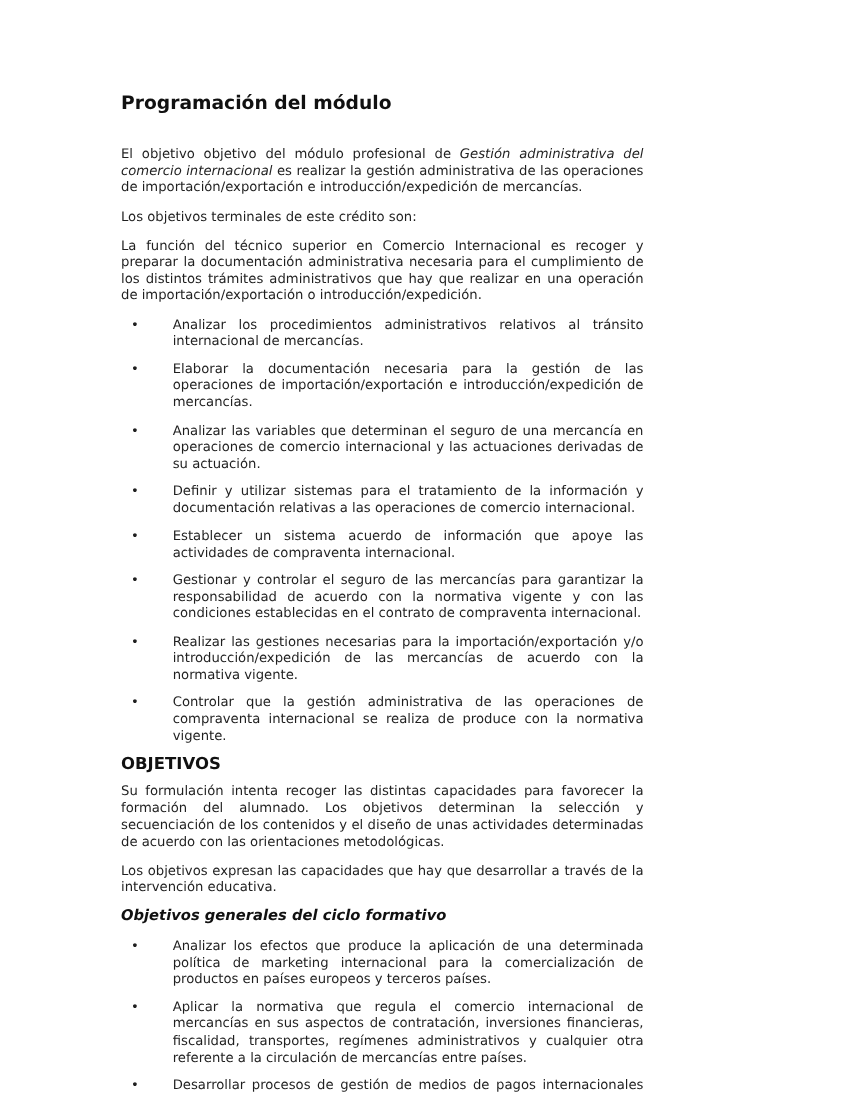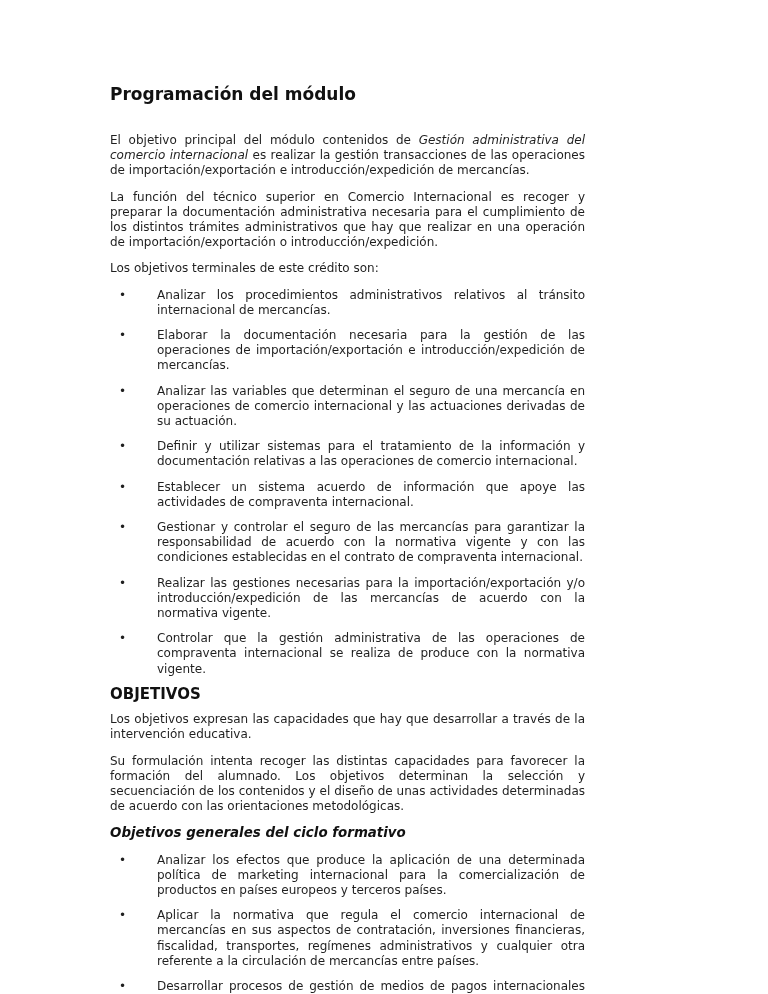--- a/index.html
+++ b/index.html
@@ -69,25 +69,25 @@
   }
   em { font-style: italic; }
 </style>
 </head>
 <body>
 
 <div class="page">
 
   <h1 class="doc-title">Programación del módulo</h1>
 
-  <p class="para"><span>El objetivo principal del módulo contenidos de </span><em>Gestión administrativa del comercio internacional</em><span> es realizar la gestión transacciones de las operaciones de importación/exportación e introducción/expedición de mercancías.</span></p>
+  <p class="para"><span>El objetivo objetivo del módulo profesional de </span><em>Gestión administrativa del comercio internacional</em><span> es realizar la gestión administrativa de las operaciones de importación/exportación e introducción/expedición de mercancías.</span></p>
+
+  <p class="para">Los objetivos terminales de este crédito son:</p>
 
   <p class="para">La función del técnico superior en Comercio Internacional es recoger y preparar la documentación administrativa necesaria para el cumplimiento de los distintos trámites administrativos que hay que realizar en una operación de importación/exportación o introducción/expedición.</p>
-
-  <p class="para">Los objetivos terminales de este crédito son:</p>
 
   <ul class="bullet-list">
     <li class="li">
       <span class="bullet">•</span>
       <span class="li-text">Analizar los procedimientos administrativos relativos al tránsito internacional de mercancías.</span>
     </li>
     <li class="li">
       <span class="bullet">•</span>
       <span class="li-text">Elaborar la documentación necesaria para la gestión de las operaciones de importación/exportación e introducción/expedición de mercancías.</span>
     </li>
@@ -112,23 +112,23 @@
       <span class="li-text">Realizar las gestiones necesarias para la importación/exportación y/o introducción/expedición de las mercancías de acuerdo con la normativa vigente.</span>
     </li>
     <li class="li">
       <span class="bullet">•</span>
       <span class="li-text">Controlar que la gestión administrativa de las operaciones de compraventa internacional se realiza de produce con la normativa vigente.</span>
     </li>
   </ul>
 
   <h2 class="heading-caps">OBJETIVOS</h2>
 
+  <p class="para">Su formulación intenta recoger las distintas capacidades para favorecer la formación del alumnado. Los objetivos determinan la selección y secuenciación de los contenidos y el diseño de unas actividades determinadas de acuerdo con las orientaciones metodológicas.</p>
+
   <p class="para">Los objetivos expresan las capacidades que hay que desarrollar a través de la intervención educativa.</p>
-
-  <p class="para">Su formulación intenta recoger las distintas capacidades para favorecer la formación del alumnado. Los objetivos determinan la selección y secuenciación de los contenidos y el diseño de unas actividades determinadas de acuerdo con las orientaciones metodológicas.</p>
 
   <h3 class="heading-sub">Objetivos generales del ciclo formativo</h3>
 
   <ul class="bullet-list">
     <li class="li">
       <span class="bullet">•</span>
       <span class="li-text">Analizar los efectos que produce la aplicación de una determinada política de marketing internacional para la comercialización de productos en países europeos y terceros países.</span>
     </li>
     <li class="li">
       <span class="bullet">•</span>

